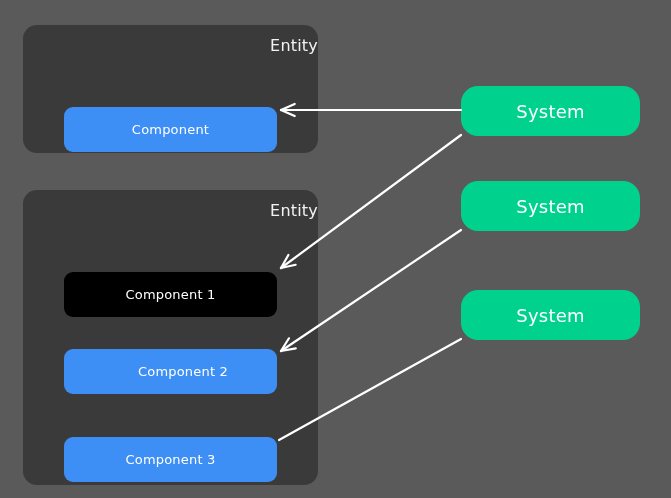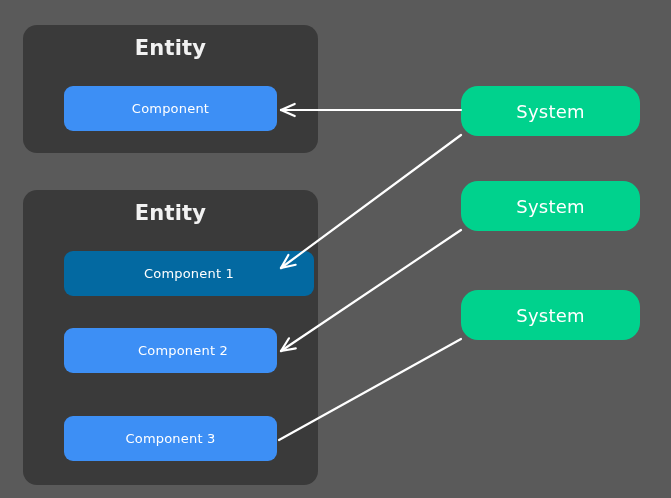--- a/index.html
+++ b/index.html
@@ -18,39 +18,40 @@
   .entity-panel {
     position: absolute;
     background: #3a3a3a;
     border-radius: 14px;
     box-sizing: border-box;
   }
   .entity-title {
     position: absolute;
     left: 0;
     right: 0;
-    text-align: center;
+    text-align: right;
     color: #f2f2f2;
-    font-size: 21px;
-    font-weight: 700;
+    font-size: 16px;
+    font-weight: 400;
     letter-spacing: 0.2px;
     line-height: 1;
   }
   .component-box {
     position: absolute;
     background: #3d8ff5;
     border-radius: 9px;
     display: flex;
     align-items: center;
     justify-content: center;
     color: #ffffff;
     font-size: 13px;
     font-weight: 400;
     letter-spacing: 0.2px;
     box-sizing: border-box;
+    margin-top: 21px;
   }
   .system-box {
     position: absolute;
     background: #00d28d;
     border-radius: 17px;
     display: flex;
     align-items: center;
     justify-content: center;
     color: #ffffff;
     font-size: 18px;
@@ -75,21 +76,21 @@
   <div class="entity-panel" id="entity-panel-0" style="left: 23px; top: 25px; width: 295px; height: 128px; background: rgb(58, 58, 58);">
     <div class="entity-title" style="top: 13px; color: rgb(242, 242, 242);">Entity</div>
   </div>
   <div class="component-box" id="component-0-0" style="left: 64px; top: 86px; width: 213px; height: 45px; background: rgb(61, 143, 245); color: rgb(255, 255, 255);">
     <span>Component</span>
   </div>
 
   <div class="entity-panel" id="entity-panel-1" style="left: 23px; top: 190px; width: 295px; height: 295px; background: rgb(58, 58, 58);">
     <div class="entity-title" style="top: 13px; color: rgb(242, 242, 242);">Entity</div>
   </div>
-  <div class="component-box" id="component-1-0" style="left: 64px; top: 251px; width: 250px; height: 45px; background: #0369a1; color: rgb(255, 255, 255);">
+  <div class="component-box" id="component-1-0" style="left: 64px; top: 251px; width: 213px; height: 45px; background: #000000; color: rgb(255, 255, 255);">
     <span>Component 1</span>
   </div>
   <div class="component-box" id="component-1-1" style="left: 64px; top: 328px; width: 213px; height: 45px; background: rgb(61, 143, 245); color: rgb(255, 255, 255); padding-left: 25px;">
     <span>Component 2</span>
   </div>
   <div class="component-box" id="component-1-2" style="left: 64px; top: 416px; width: 213px; height: 45px; background: rgb(61, 143, 245); color: rgb(255, 255, 255);">
     <span>Component 3</span>
   </div>
 
   <div class="system-box" id="system-0" style="left: 461px; top: 86px; width: 179px; height: 50px; background: rgb(0, 210, 141); color: rgb(255, 255, 255);">

